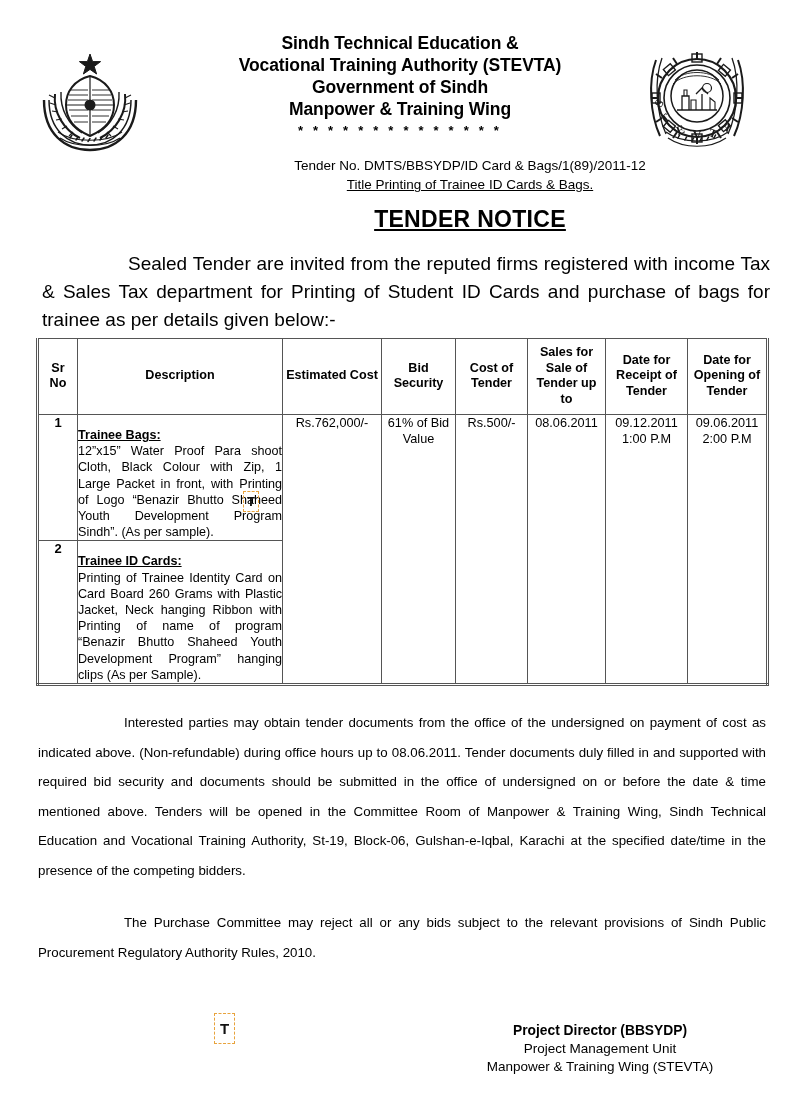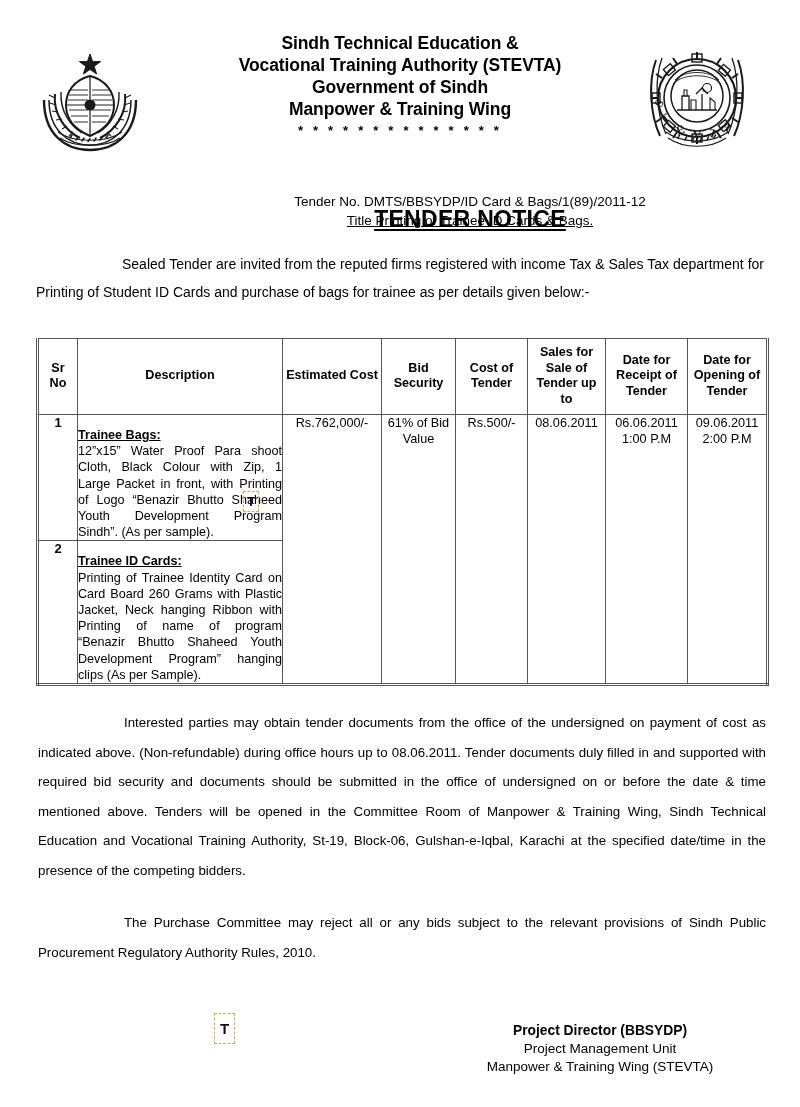--- a/index.html
+++ b/index.html
@@ -69,21 +69,20 @@
 
   
   .tender-no-block {
     position: absolute;
     left: 160px;
     top: 156px;
     width: 620px;
     text-align: center;
     font-size: 13.5px;
     line-height: 19px;
-    margin-top: 36px;
   }
   .tender-no-block .underlined {
     text-decoration: underline;
   }
 
   
   .notice-heading {
     position: absolute;
     left: 160px;
     top: 206px;
@@ -91,24 +90,24 @@
     text-align: center;
     font-size: 23px;
     font-weight: bold;
     text-decoration: underline;
     letter-spacing: 0.3px;
   }
 
   
   .intro {
     position: absolute;
-    left: 36px;
+    left: 42px;
     top: 250px;
     width: 728px;
-    font-size: 14px;
+    font-size: 19px;
     line-height: 28px;
     text-align: justify;
     text-justify: inter-word;
   }
   .intro .indent { display: inline-block; width: 86px; }
 
   
   .table-wrap {
     position: absolute;
     left: 36px;
@@ -444,21 +443,21 @@
         <tr>
           <td class="sr">1</td>
           <td class="desc">
             <span class="dtitle">Trainee Bags:</span>
             <span class="dbody">12”x15” Water Proof Para shoot Cloth, Black Colour with Zip, 1 Large Packet in front, with Printing of Logo “Benazir Bhutto Shaheed Youth Development Program Sindh”. (As per sample).</span>
           </td>
           <td class="centered" rowspan="2">Rs.762,000/-</td>
           <td class="centered" rowspan="2">61% of Bid Value</td>
           <td class="centered" rowspan="2">Rs.500/-</td>
           <td class="centered" rowspan="2">08.06.2011</td>
-          <td class="centered" rowspan="2">06.06.2011 1:00 P.M</td>
+          <td class="centered" rowspan="2">09.12.2011 1:00 P.M</td>
           <td class="centered" rowspan="2">09.06.2011 2:00 P.M</td>
         </tr>
         <tr class="row-split">
           <td class="sr">2</td>
           <td class="desc">
             <span class="dtitle">Trainee ID Cards:</span>
             <span class="dbody">Printing of Trainee Identity Card on Card Board 260 Grams with Plastic Jacket, Neck hanging Ribbon with Printing of name of program “Benazir Bhutto Shaheed Youth Development Program” hanging clips (As per Sample).</span>
           </td>
         </tr>
       </tbody>

